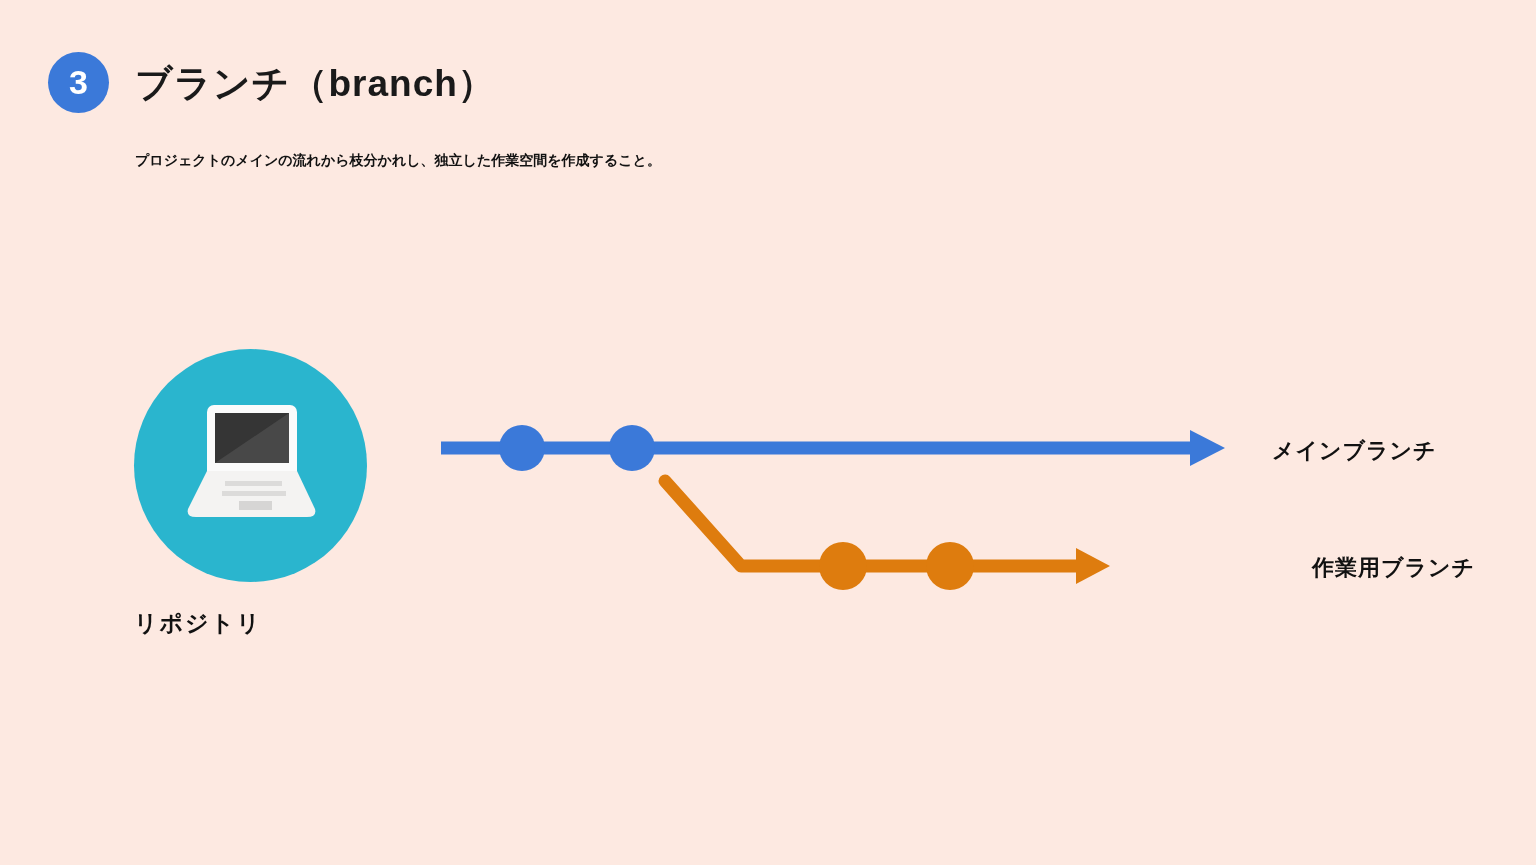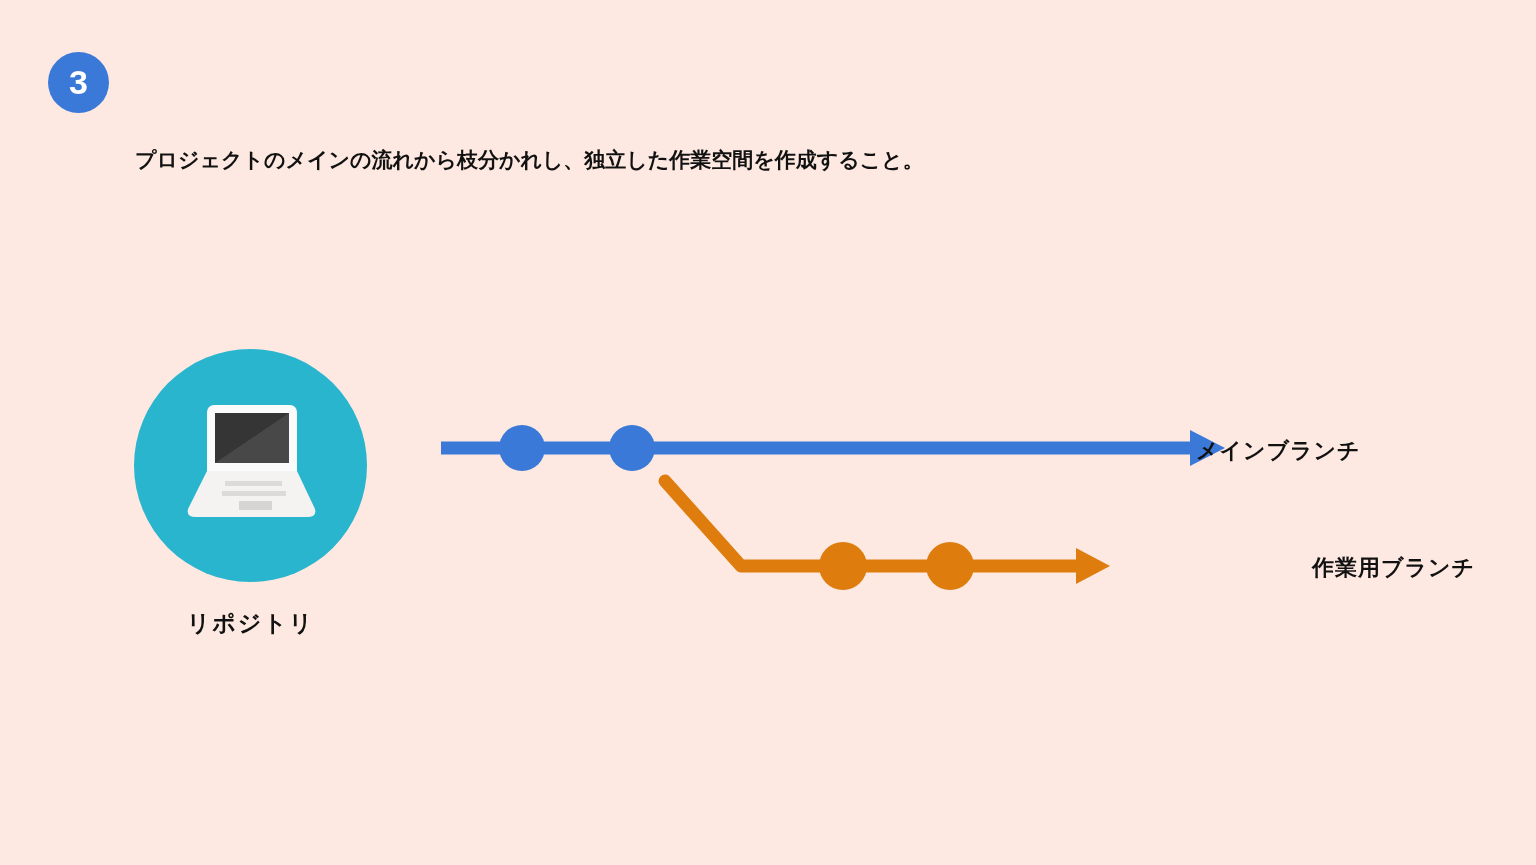--- a/index.html
+++ b/index.html
@@ -25,62 +25,63 @@
   }
   .title {
     position: absolute; left: 135px; top: 59px;
     font-size: 37px; font-weight: 800; color: #1a1a1a;
     letter-spacing: 1px; white-space: nowrap;
   }
 
   
   .desc {
     position: absolute; left: 135px; top: 141px;
-    font-size: 21px; font-weight: 700; color: #111111;
+    font-size: 14px; font-weight: 700; color: #111111;
     line-height: 38px; white-space: nowrap;
   }
   .desc-line { display: block; }
 
   
   .repo-circle {
     position: absolute; left: 134px; top: 349px;
     width: 233px; height: 233px; border-radius: 50%;
     background: #2ab5ce;
     display: flex; align-items: center; justify-content: center;
   }
   .repo-label {
     position: absolute; left: 134px; top: 608px; width: 233px;
-    text-align: center;
+    text-align: left;
     font-size: 23px; font-weight: 800; color: #111111;
     letter-spacing: 2px;
   }
 
   
   .graph {
     position: absolute; left: 0; top: 0;
     width: 1536px; height: 865px;
     pointer-events: none;
   }
 
   .branch-label {
     position: absolute;
     font-size: 22px; font-weight: 800; color: #111111;
     letter-spacing: 1px; white-space: nowrap;
   }
-  .label-main { left: 1196px; top: 436px; }
+  .label-main { left: 1272px; top: 436px; }
   .label-work { left: 1272px; top: 553px; margin-left: 40px; }
 </style>
 </head>
 <body>
 
 <div class="slide">
 
   <div class="badge">
     <span>3</span>
   </div>
+  <h1 class="title">ブランチ（branch）</h1>
 
   <div class="desc">
     <span class="desc-line">プロジェクトのメインの流れから枝分かれし、独立した作業空間を作成すること。</span>
   </div>
 
   <div class="repo-circle">
     <svg width="150" height="122" viewBox="0 0 150 122" aria-hidden="true">
 
       <rect x="31" y="0" width="90" height="74" rx="7" fill="#fbfbfb"></rect>
 

